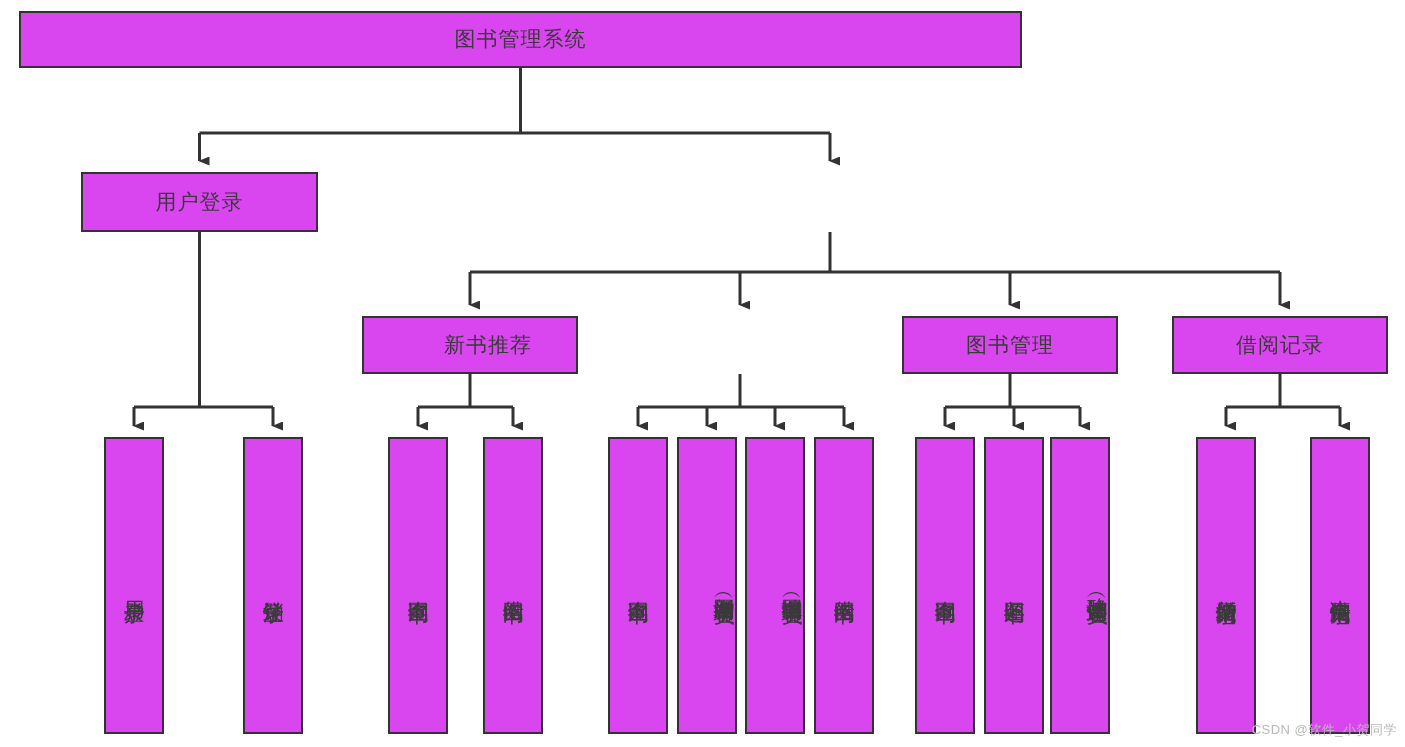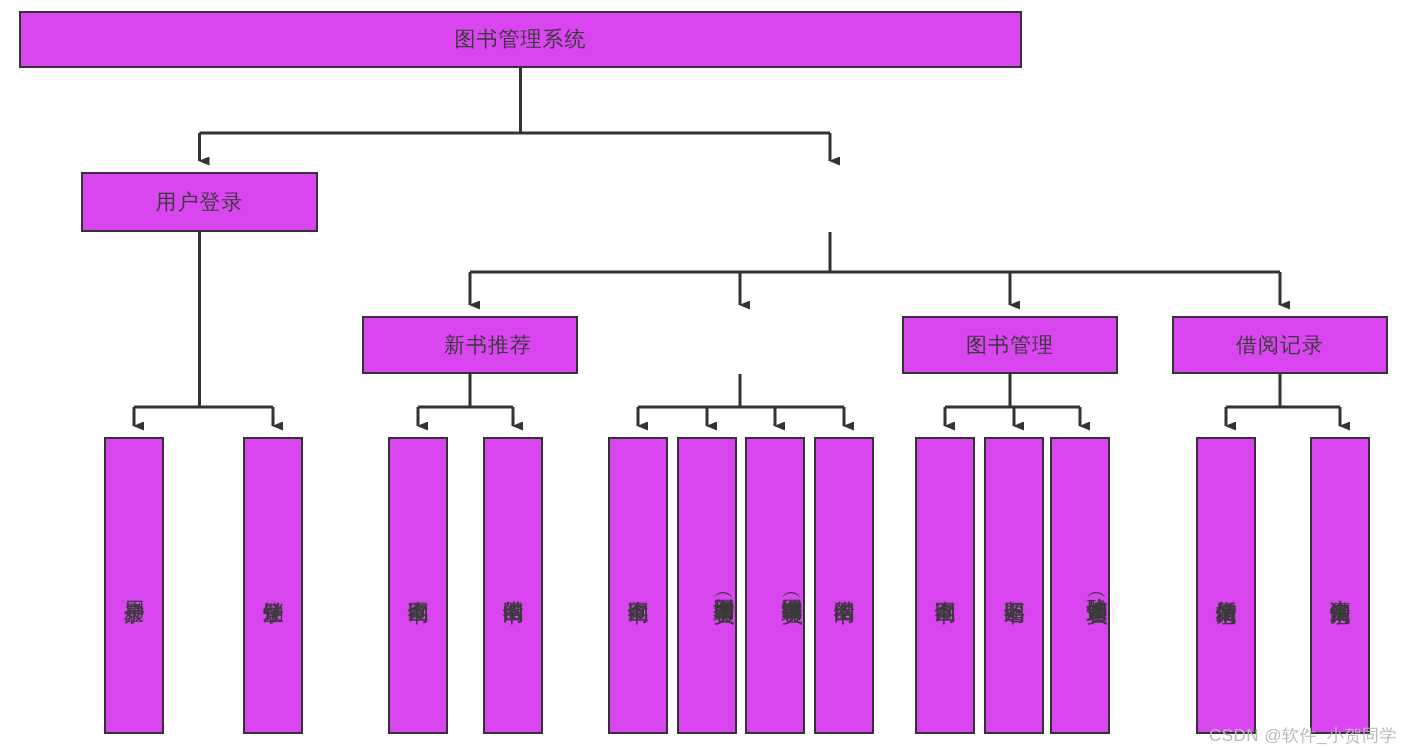--- a/index.html
+++ b/index.html
@@ -57,22 +57,22 @@
     text-orientation: upright;
     display: block;
     line-height: 1.06;
   }
   .node.vert.centered {
     align-items: center;
   }
   #watermark {
     position: absolute;
     right: 8px;
-    bottom: 0;
-    font-size: 17px;
+    bottom: 8px;
+    font-size: 13px;
     color: #b9b9b9;
     letter-spacing: 0.5px;
     white-space: nowrap;
     user-select: none;
   }
 </style>
 </head>
 <body>
 
 <div id="diagram-root">

